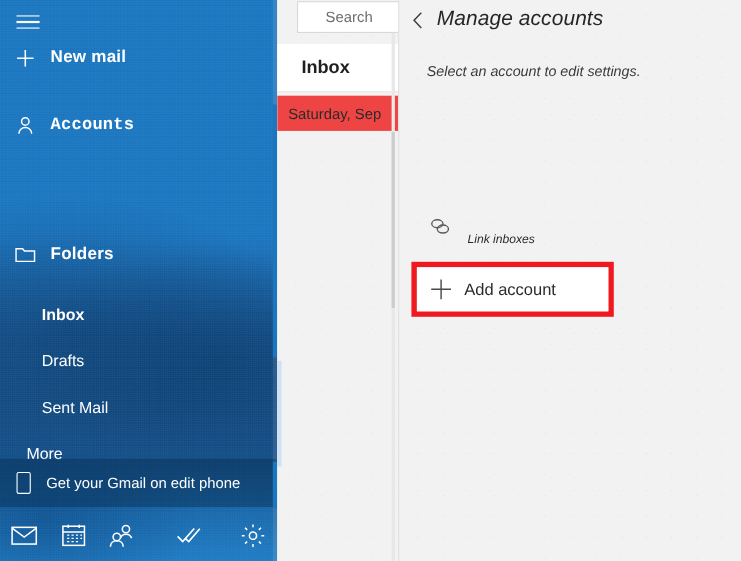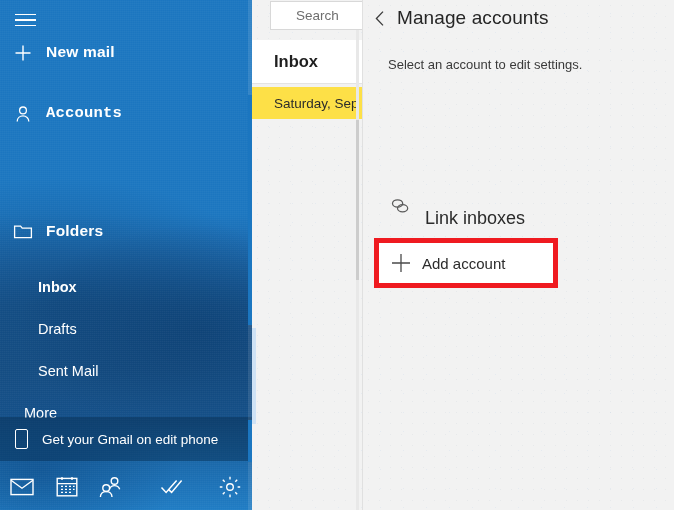--- a/index.html
+++ b/index.html
@@ -121,40 +121,40 @@
     font-size: 13.5px; color: #6e6e6e; cursor: text;
   }
   #inbox-head {
     position: absolute; left: 0; top: 40px; width: 110px; height: 44px;
     background: #ffffff; display: flex; align-items: center; padding-left: 22px;
     border-bottom: 1px solid #e3e3e3;
   }
   #inbox-head .t { font-size: 16.5px; font-weight: 700; color: #1f1f1f; }
   #date-row {
     position: absolute; left: 0; top: 87px; width: 110px; height: 32px;
-    display: flex; align-items: center; padding-left: 22px;
-    font-size: 13.5px; color: #2b2b2b; background: #fde047;
+    display: flex; align-items: center; padding-left: 10px;
+    font-size: 13.5px; color: #2b2b2b; background: #ef4444;
   }
   #list-scroll-track {
     position: absolute; left: 104px; top: 30px; width: 3px; height: 480px;
     background: #e8e8e8;
   }
   #list-scroll-thumb {
     position: absolute; left: 104px; top: 120px; width: 3px; height: 160px;
     background: #cdcdcd;
   }
   #blue-hilite {
     position: absolute; left: 252px; top: 328px; width: 4px; height: 96px;
     background: #cfe2f5;
   }
 
   
   #pane {
     position: absolute; left: 362px; top: 0; width: 312px; height: 510px;
-    background: #f2f2f2; border-left: 1px solid #e0e0e0;
+    background: #f2f2f2; border-left: 1px solid #e0e0e0; font-style: italic;
   }
   #pane-header {
     position: absolute; left: 0; top: 0; width: 312px; height: 36px;
     display: flex; align-items: center;
   }
   #back-btn {
     width: 34px; height: 36px; display: flex; justify-content: center; align-items: center;
     color: #3b3b3b; cursor: pointer;
   }
   #pane-title { font-size: 19px; color: #262626; letter-spacing: .1px; }
@@ -164,21 +164,21 @@
   }
 
   .pane-row {
     position: absolute; left: 14px; width: 240px; height: 42px;
     display: flex; align-items: center; cursor: pointer;
   }
   .pane-row .ico {
     width: 48px; flex: 0 0 48px; display: flex; justify-content: center; align-items: center;
     color: #5a5a5a;
   }
-  .pane-row .lbl { font-size: 18px; color: #2b2b2b; margin-top: 24px; }
+  .pane-row .lbl { font-size: 11px; color: #2b2b2b; margin-top: 24px; }
   #row-link { top: 185px; }
 
   #add-account-highlight {
     position: absolute; left: 374px; top: 238px; width: 184px; height: 50px;
     border: 5px solid #ef1a20; background: #ffffff;
   }
   #row-add {
     position: absolute; left: 379px; top: 243px; width: 174px; height: 40px;
     display: flex; align-items: center; cursor: pointer; background: #ffffff;
   }

